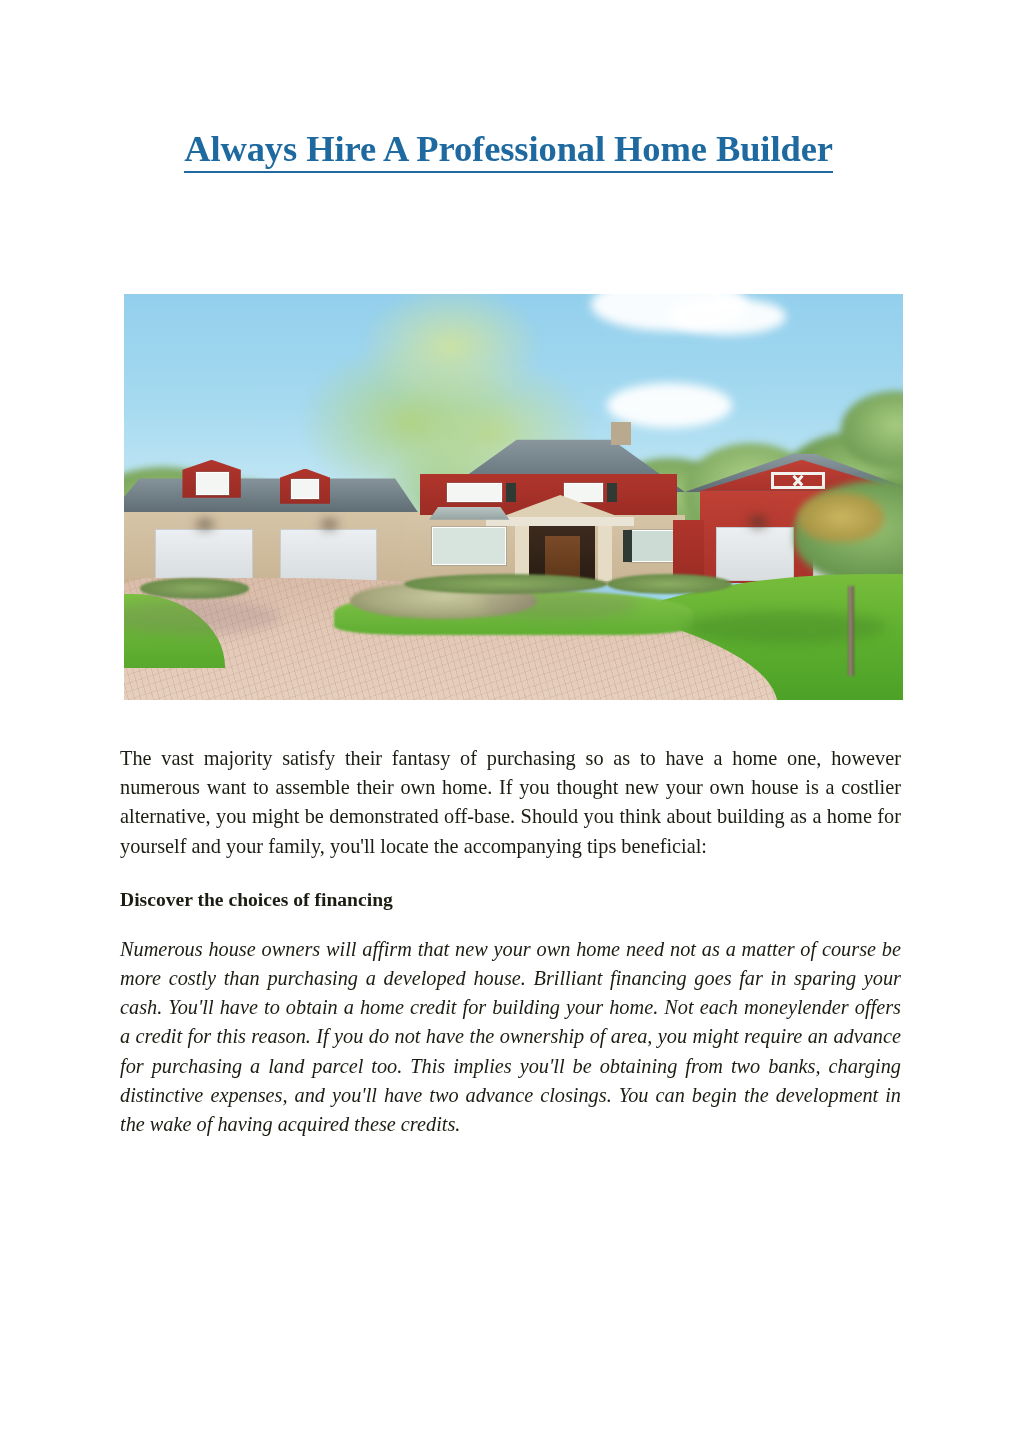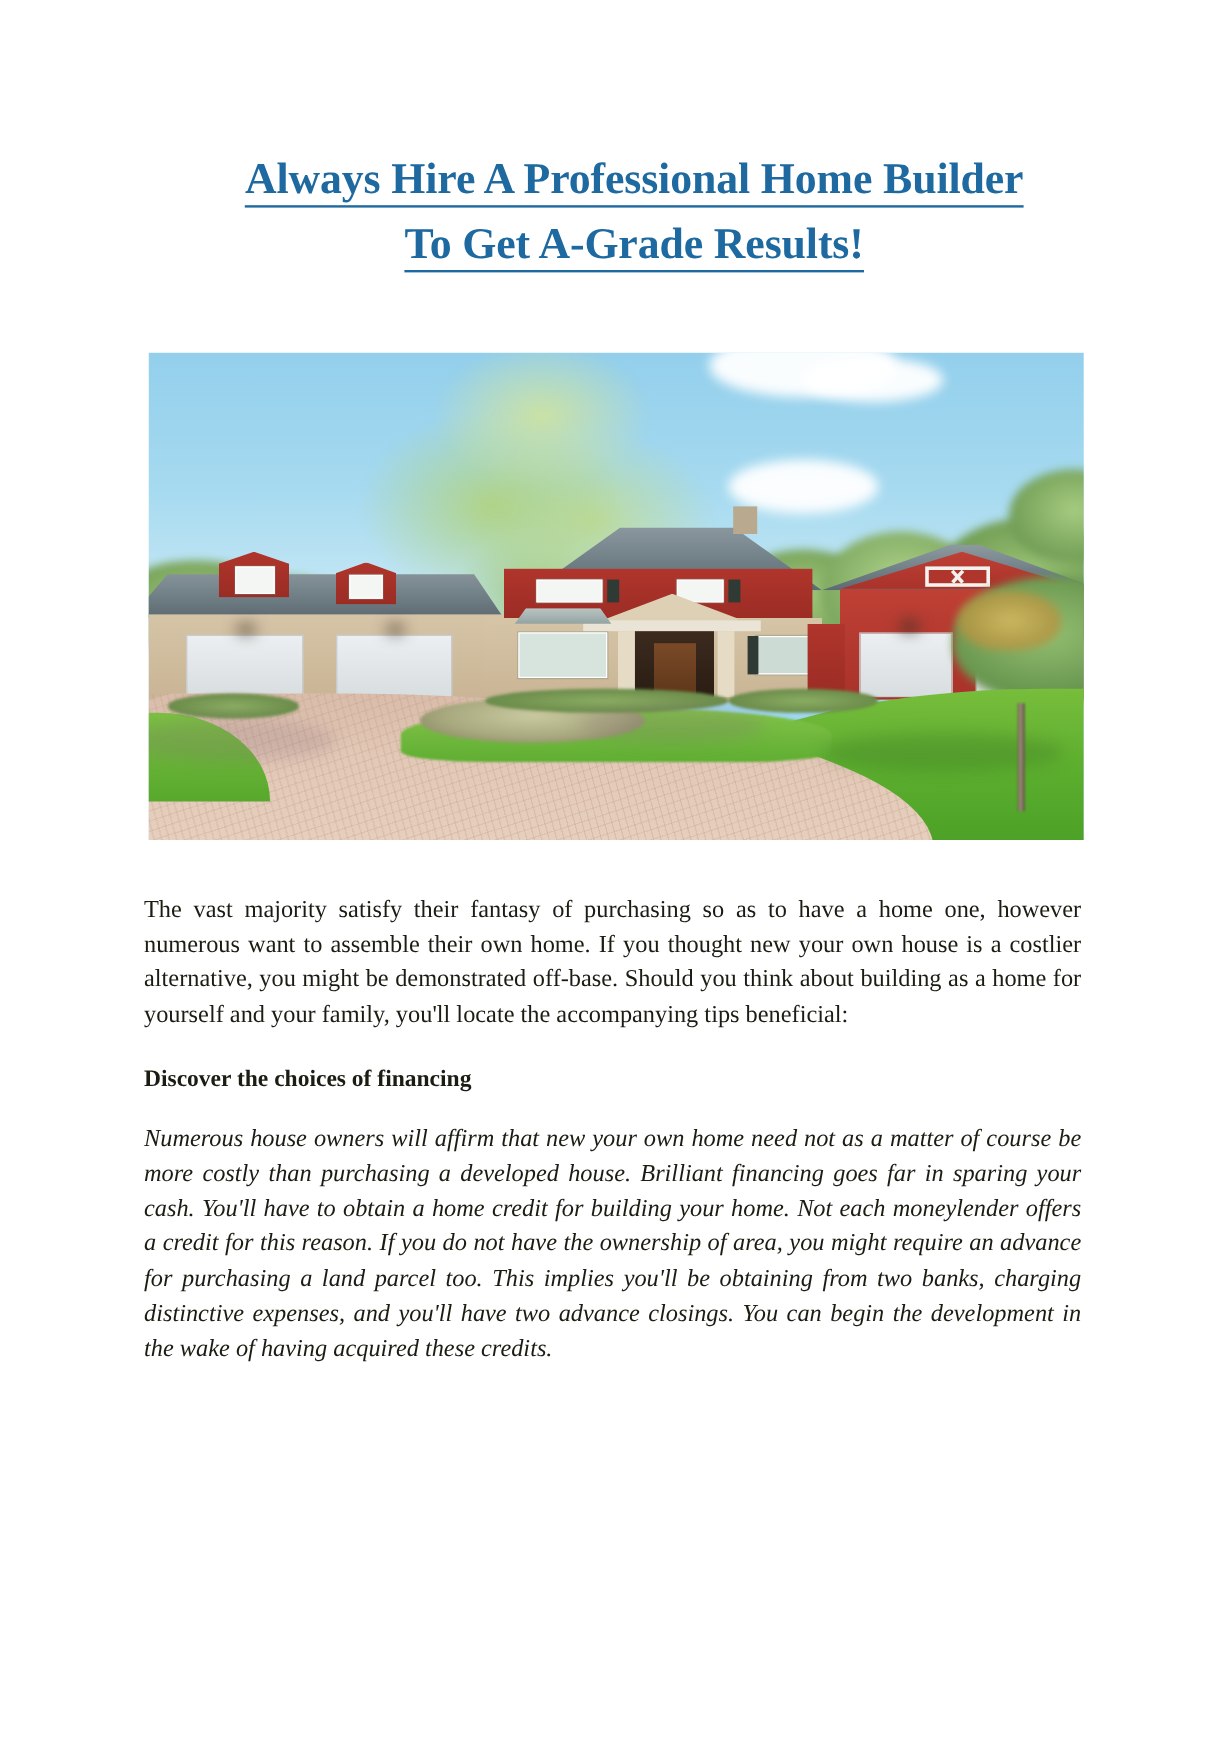--- a/index.html
+++ b/index.html
@@ -19,21 +19,21 @@
   .page {
     width: 1024px;
     height: 1449px;
     background: #ffffff;
     position: relative;
   }
 
   
   .title-block {
     position: absolute;
-    left: 138px;
+    left: 118px;
     top: 122px;
     width: 781px;
     text-align: center;
   }
   .title-line {
     display: block;
     font-family: "Liberation Serif", "DejaVu Serif", serif;
     font-weight: bold;
     font-size: 36.5px;
     line-height: 54px;
@@ -265,21 +265,20 @@
     text-align: left;
   }
 </style>
 </head>
 <body>
 
 <div class="page">
 
   <div class="title-block">
     <span class="title-line"><span class="u">Always Hire A Professional Home Builder</span></span>
-    <span class="title-line"><span class="u">To Get A-Grade Results!</span></span>
   </div>
 
   <div class="hero">
     <div class="hero-scene">
 
       <div class="sky"></div>
 
       <div class="cloud" style="left:60%;top:-4%;width:20%;height:13%;"></div>
       <div class="cloud" style="left:70%;top:1%;width:15%;height:9%;"></div>
       <div class="cloud2" style="left:82%;top:3%;width:16%;height:8%;"></div>

